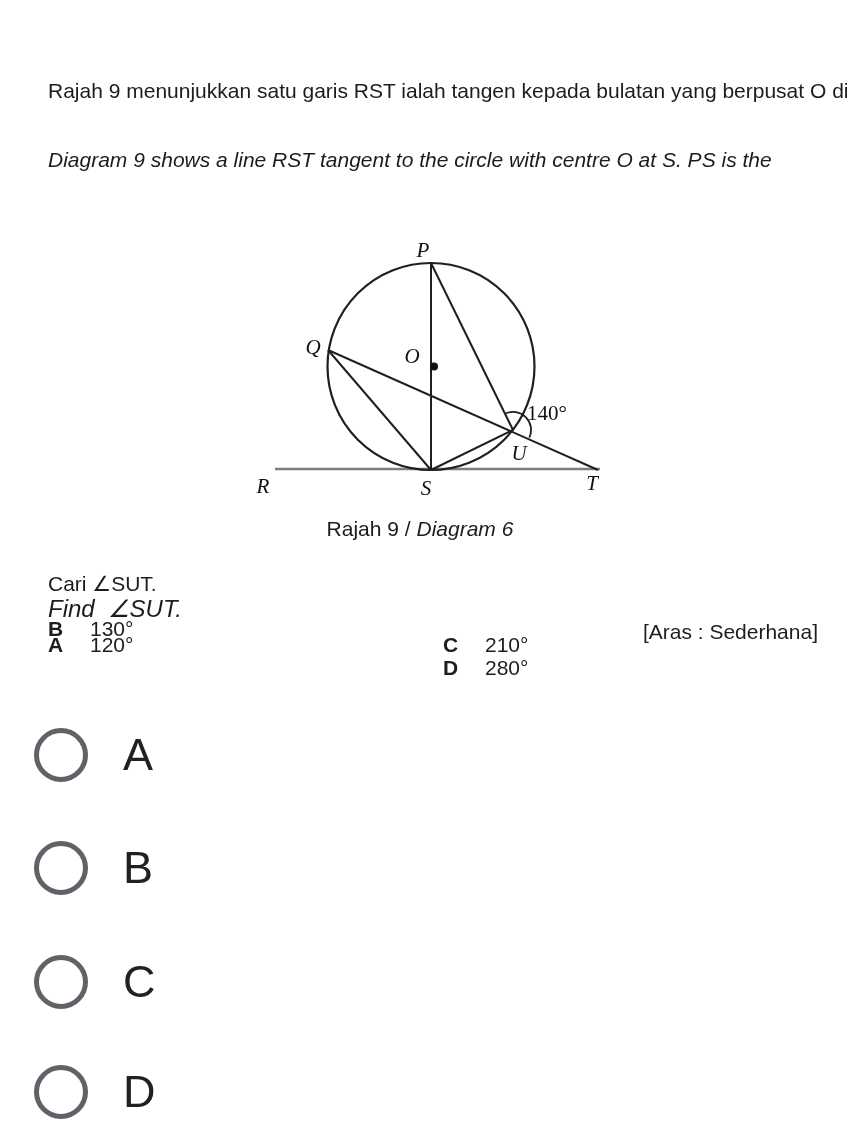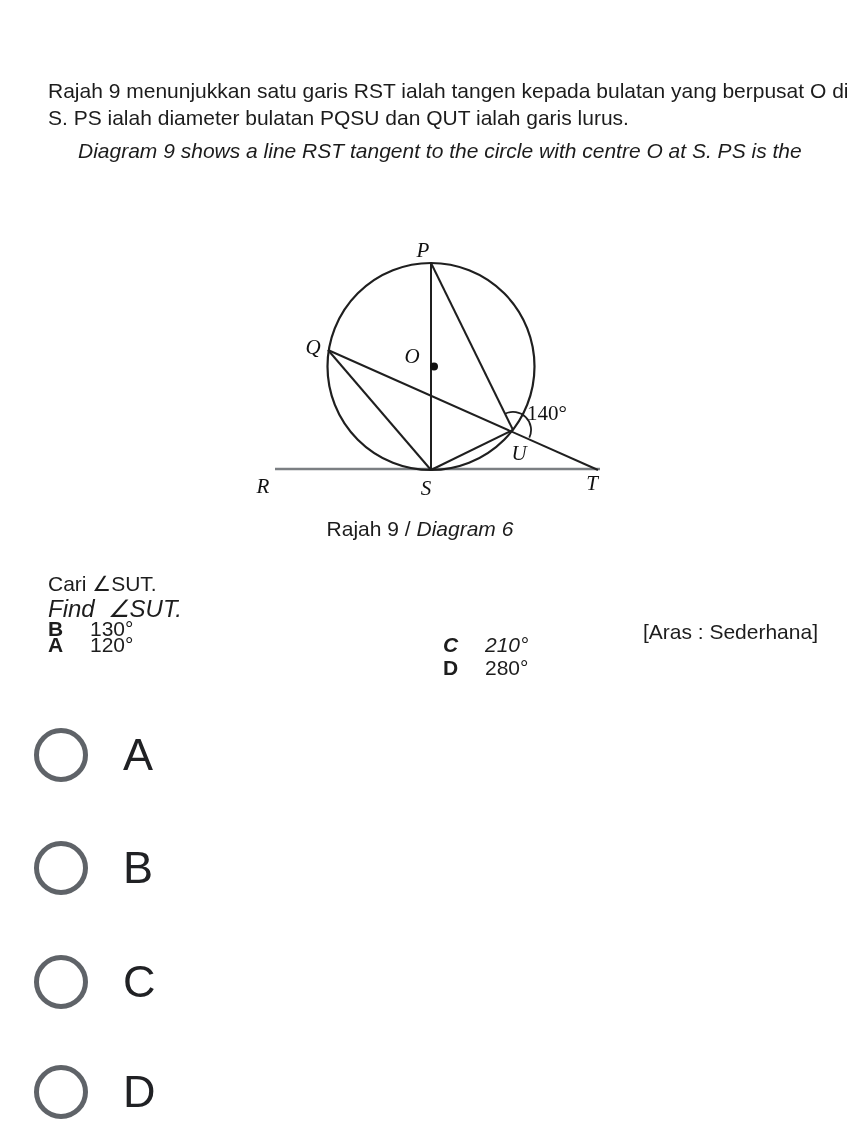--- a/index.html
+++ b/index.html
@@ -8,21 +8,21 @@
     width:858px;height:1141px;
     background:#ffffff;
     font-family:"Liberation Sans", sans-serif;
     color:#1d1d1d;
     overflow:hidden;
   }
   
   .para{position:absolute;left:48px;font-size:21px;line-height:27px;color:#1c1c1c;}
   .para.italic{font-style:italic;}
   #para-malay{top:77px;}
-  #para-english{top:137px;margin-left:30px;}
+  #para-english{top:146px;}
 
   
   #diagram-svg{position:absolute;left:250px;top:233px;}
   .pt-label{font-family:"Liberation Serif", serif;font-style:italic;font-size:21px;fill:#111111;}
   .angle-label{font-family:"Liberation Serif", serif;font-size:21px;fill:#111111;}
 
   #diagram-caption{
     position:absolute;left:230px;top:517px;width:380px;
     text-align:center;font-size:21px;color:#1c1c1c;
   }
@@ -31,21 +31,21 @@
   
   #prompt-malay{position:absolute;left:48px;top:572px;font-size:21px;}
   #prompt-english{position:absolute;left:48px;top:595px;font-size:24px;font-style:italic;white-space:pre;}
   #level-tag{position:absolute;left:617px;top:620px;width:201px;text-align:right;font-size:21px;}
 
   
   .opt-row{position:absolute;font-size:21px;line-height:22px;}
   .opt-row .letter{display:inline-block;width:42px;font-weight:bold;}
   #opt-a{left:48px;top:634px;}
   #opt-b{left:48px;top:618px;}
-  #opt-c{left:443px;top:634px;font-style:italic;}
+  #opt-c{left:443px;top:634px;}
   #opt-d{left:443px;top:657px;}
 
   
   .radio-item{position:absolute;left:34px;height:54px;display:flex;align-items:center;cursor:pointer;}
   .radio-circle{
     box-sizing:border-box;width:54px;height:54px;border-radius:50%;
     border:5px solid #5f6368;background:#ffffff;flex:0 0 auto;
   }
   .radio-label{margin-left:35px;font-size:45px;line-height:54px;color:#202124;}
   #radio-a{top:728px;}
@@ -53,21 +53,20 @@
   #radio-c{top:955px;}
   #radio-d{top:1065px;}
 </style>
 </head>
 <body>
 
 <div class="page">
 
   <div class="para" id="para-malay">
     <div>Rajah 9 menunjukkan satu garis RST ialah tangen kepada bulatan yang berpusat O di</div>
-    <div>S. PS ialah diameter bulatan PQSU dan QUT ialah garis lurus.</div>
   </div>
   <div class="para italic" id="para-english">
     <div>Diagram 9 shows a line RST tangent to the circle with centre O at S. PS is the</div>
   </div>
 
   <svg id="diagram-svg" width="380" height="272" viewBox="250 233 380 272">
 
     <line x1="275" y1="469" x2="600" y2="469" stroke="#7b7f83" stroke-width="2.4"></line>
 
     <circle cx="431" cy="366.5" r="103.5" fill="none" stroke="#1f1f1f" stroke-width="2.2"></circle>

